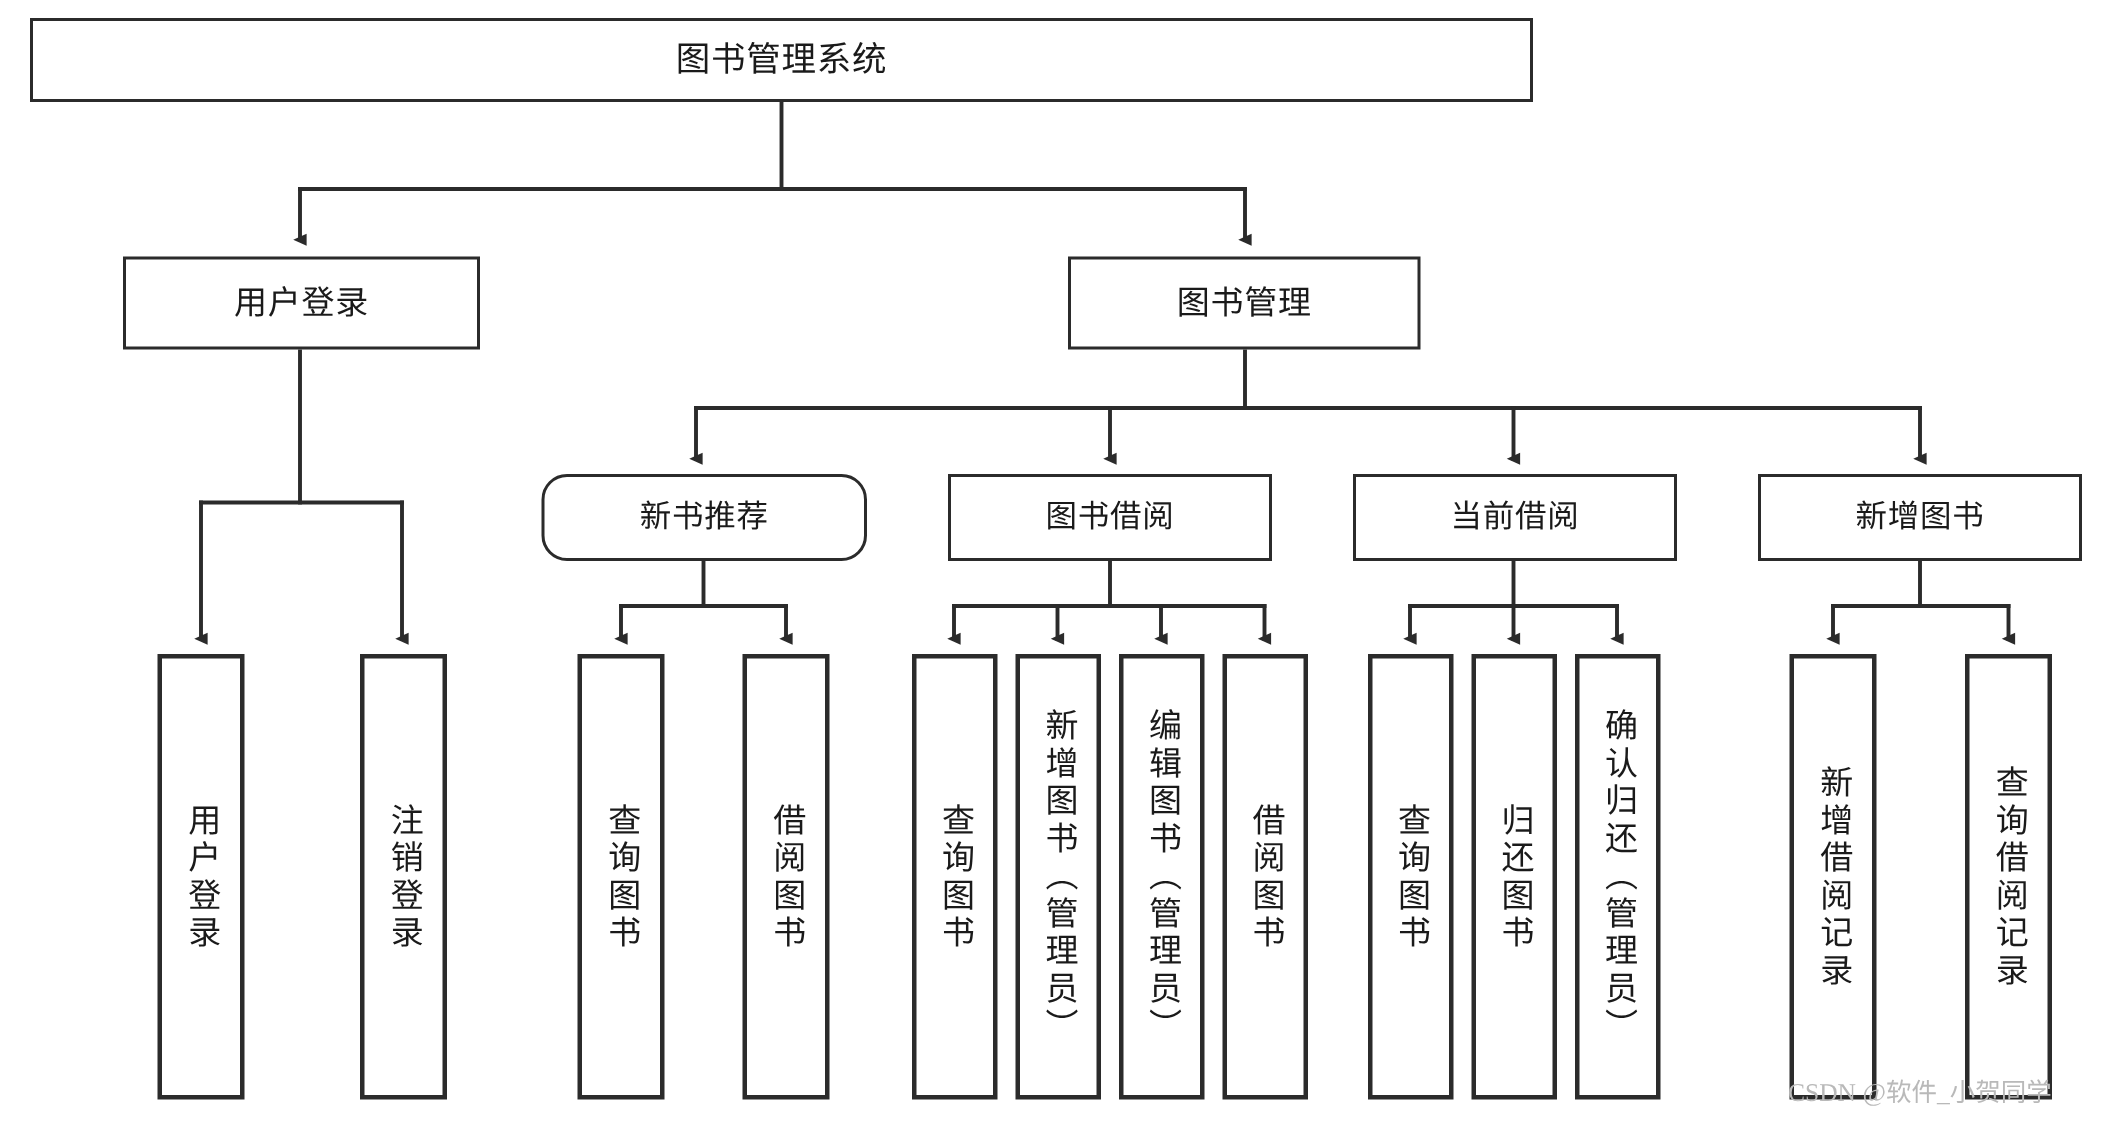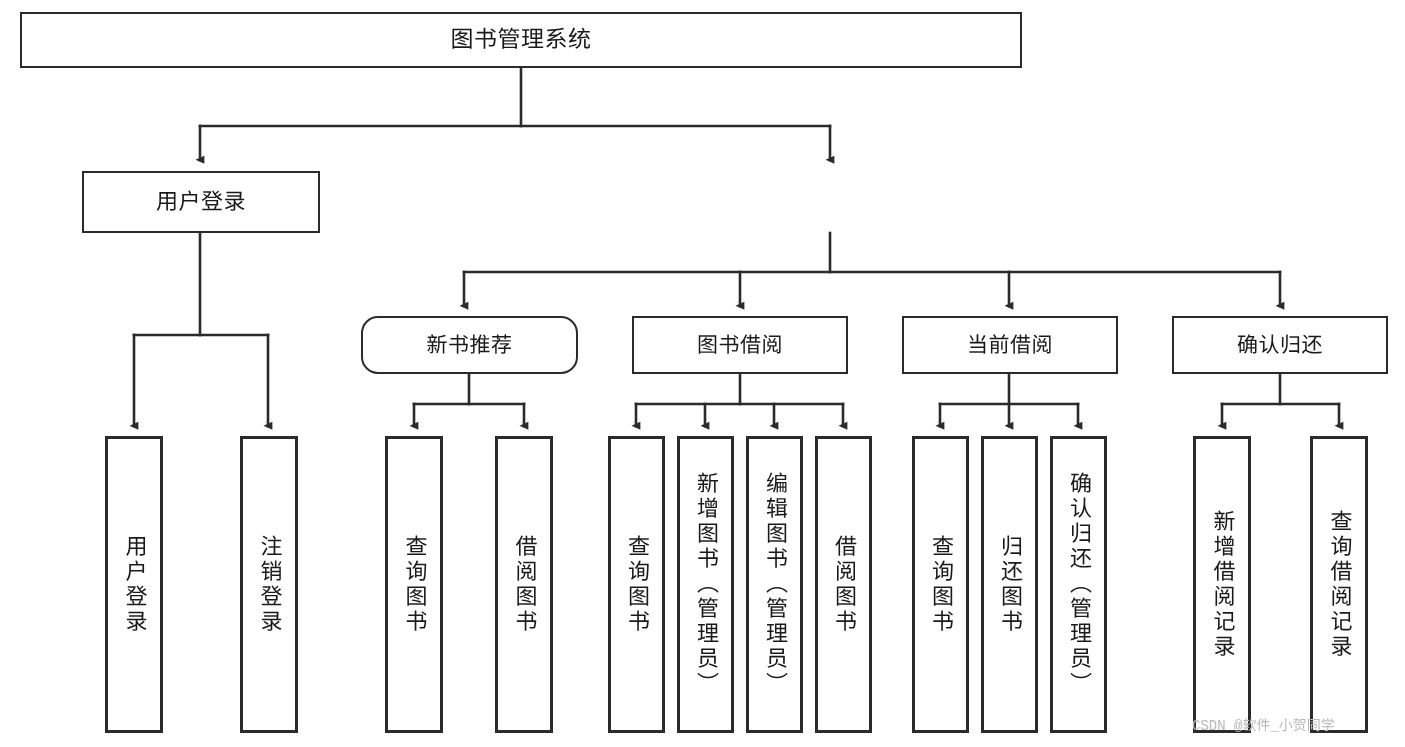--- a/index.html
+++ b/index.html
@@ -58,22 +58,22 @@
   .node-leaf .node-label {
     font-size: 22px;
     writing-mode: vertical-rl;
     text-orientation: upright;
     letter-spacing: 3px;
     line-height: 1.05;
   }
   .watermark {
     position: absolute;
     color: #b9b9b9;
-    font-size: 14px;
-    font-family: Liberation Mono, monospace;
+    font-size: 17px;
+    font-family: Liberation Serif, serif;
     white-space: nowrap;
     pointer-events: none;
     user-select: none;
   }
 </style>
 </head>
 <body>
 
 <div id="diagram-canvas">
 
@@ -129,35 +129,38 @@
   </svg>
 
   <div class="node-box node-root" style="left:20px; top:12px; width:1002px; height:56px;">
     <span class="node-label">图书管理系统</span>
   </div>
 
   <div class="node-box node-l2" style="left:82px; top:171px; width:238px; height:62px;">
     <span class="node-label">用户登录</span>
   </div>
 
+  <div class="node-box node-l2" style="left:712px; top:171px; width:235px; height:62px;">
+    <span class="node-label">图书管理</span>
+  </div>
 
   <div class="node-box node-l3" style="left:361px; top:316px; width:217px; height:58px;border-radius:17px;">
     <span class="node-label">新书推荐</span>
   </div>
 
   <div class="node-box node-l3" style="left:632px; top:316px; width:216px; height:58px;">
     <span class="node-label">图书借阅</span>
   </div>
 
   <div class="node-box node-l3" style="left:902px; top:316px; width:216px; height:58px;align-items:center;">
     <span class="node-label">当前借阅</span>
   </div>
 
   <div class="node-box node-l3" style="left:1172px; top:316px; width:216px; height:58px;">
-    <span class="node-label">确认归还</span>
+    <span class="node-label">新增图书</span>
   </div>
 
   <div class="node-box node-leaf" style="left:105px; top:436px; width:58px; height:297px;">
     <span class="node-label">用户登录</span>
   </div>
 
   <div class="node-box node-leaf" style="left:240px; top:436px; width:58px; height:297px;">
     <span class="node-label">注销登录</span>
   </div>
 

